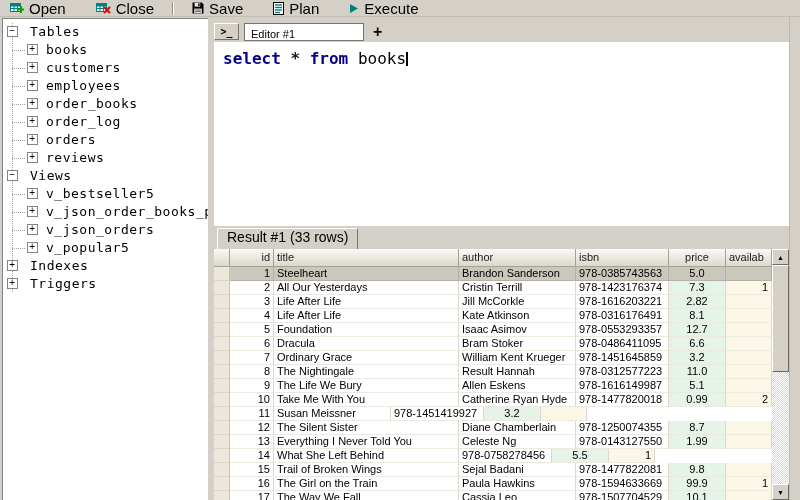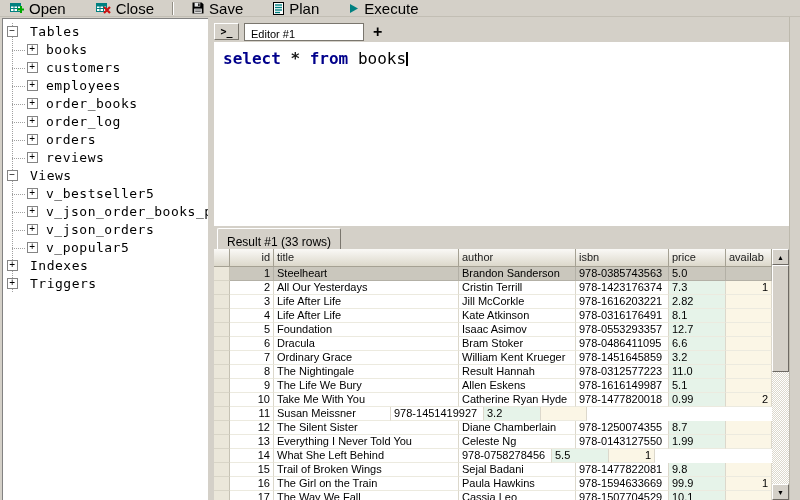--- a/index.html
+++ b/index.html
@@ -69,45 +69,45 @@
   .tok-keyword{color:#00008b;font-weight:bold;}
   .tok-operator{color:#1a1a1a;font-weight:bold;}
   .tok-plain{color:#000;}
   .caret{display:inline-block;width:2px;height:14px;background:#000;vertical-align:-2px;}
   
   .result-tabbar{
     position:absolute;left:214px;top:228px;width:575px;height:21px;background:#d4d0c8;
     display:flex;align-items:flex-end;
   }
   .result-tab{
-    display:inline-flex;align-items:flex-end;height:20px;padding:0 9px;margin-left:3px;
+    display:inline-flex;align-items:flex-start;height:20px;padding:0 9px;margin-left:3px;
     background:#d4d0c8;border:1px solid #7a766e;border-bottom:none;
     border-top-color:#fff;border-left-color:#fff;border-radius:2px 2px 0 0;
-    font-size:12px;cursor:default;
+    font-size:14px;cursor:default;
   }
   .grid{
     position:absolute;left:214px;top:249px;width:558px;height:251px;
     background:#fff;overflow:hidden;font-size:11px;
   }
   .grow{display:flex;height:14px;}
   .ghead{height:18px;}
   .gcell{
     box-sizing:border-box;flex:0 0 auto;padding:0 3px;overflow:hidden;white-space:nowrap;
     border-right:1px solid #dcd8cc;border-bottom:1px solid #eceadf;line-height:13px;color:#000;
   }
   .ghead .gcell{
     height:18px;line-height:16px;background:linear-gradient(#faf9f6,#dcd8cb);
     border-right:1px solid #a5a193;border-bottom:1px solid #a5a193;color:#1a1a1a;
   }
   .c-gut{width:16px;background:#ebe7da;border-right:1px solid #c6c2b4;border-bottom:1px solid #d9d5c7;}
   .c-id{width:44px;text-align:right;}
   .c-title{width:185px;}
   .c-author{width:117px;}
   .c-isbn{width:93px;}
-  .c-price{width:57px;text-align:left;background:#e6f3e9;}
+  .c-price{width:57px;text-align:center;background:#e6f3e9;}
   .c-avail{width:46px;text-align:right;background:#fbf6e6;}
   .ghead .c-avail{text-align:left;background:linear-gradient(#faf9f6,#dcd8cb);}
   .ghead .c-price{background:linear-gradient(#faf9f6,#dcd8cb);}
   .ghead .c-gut{background:linear-gradient(#faf9f6,#dcd8cb);}
   .grow.sel .gcell:not(.c-gut){background:#cac7bd;border-bottom-color:#b3b0a6;border-right-color:#b3b0a6;}
   
   .vscroll{
     position:absolute;left:772px;top:249px;width:17px;height:251px;
     background-image:conic-gradient(#ffffff 90deg,#dcd8cc 0 180deg,#ffffff 0 270deg,#dcd8cc 0);
     background-size:2px 2px;

